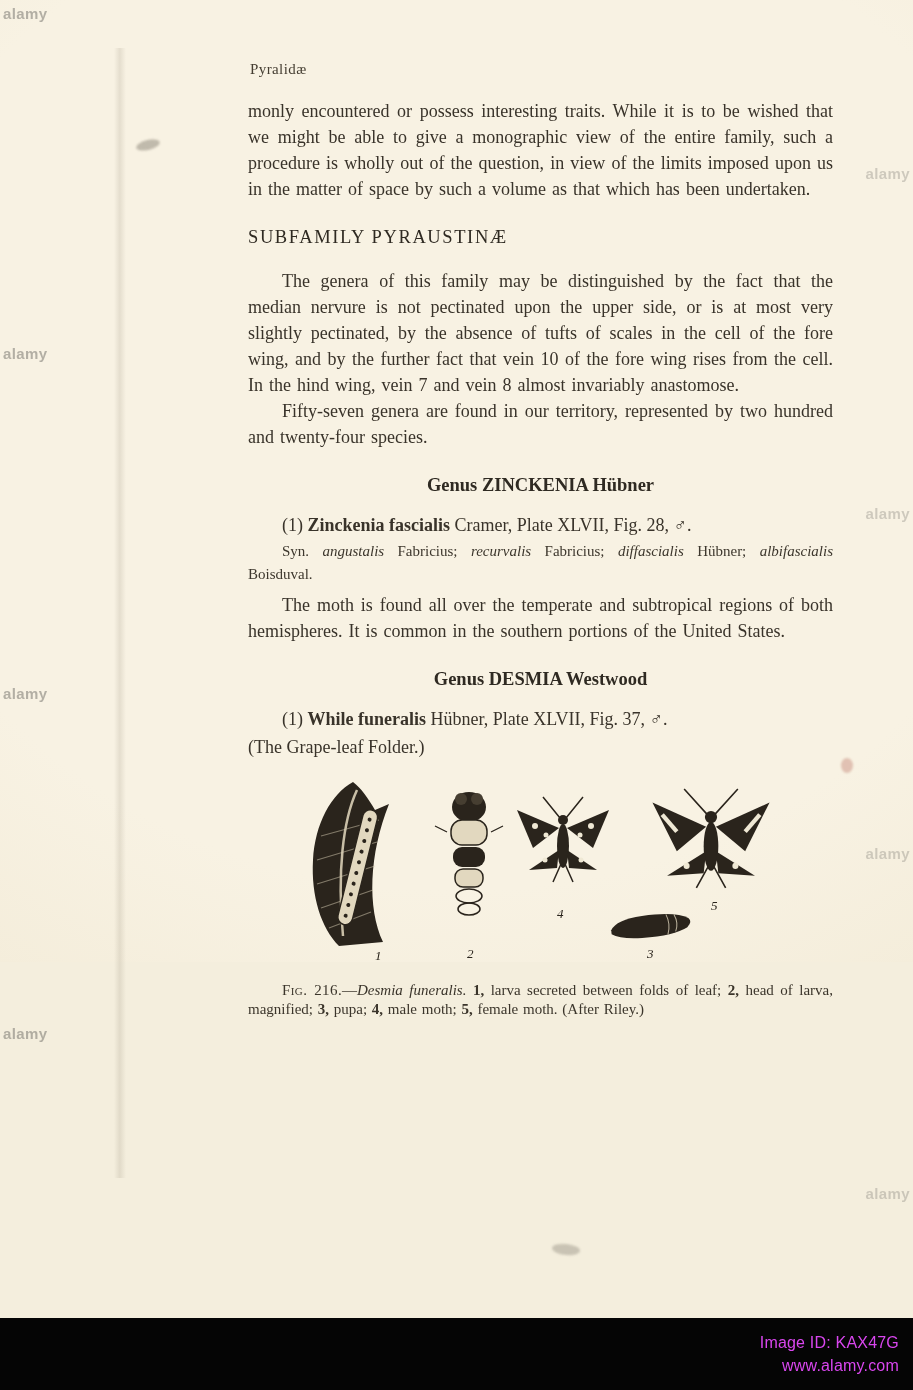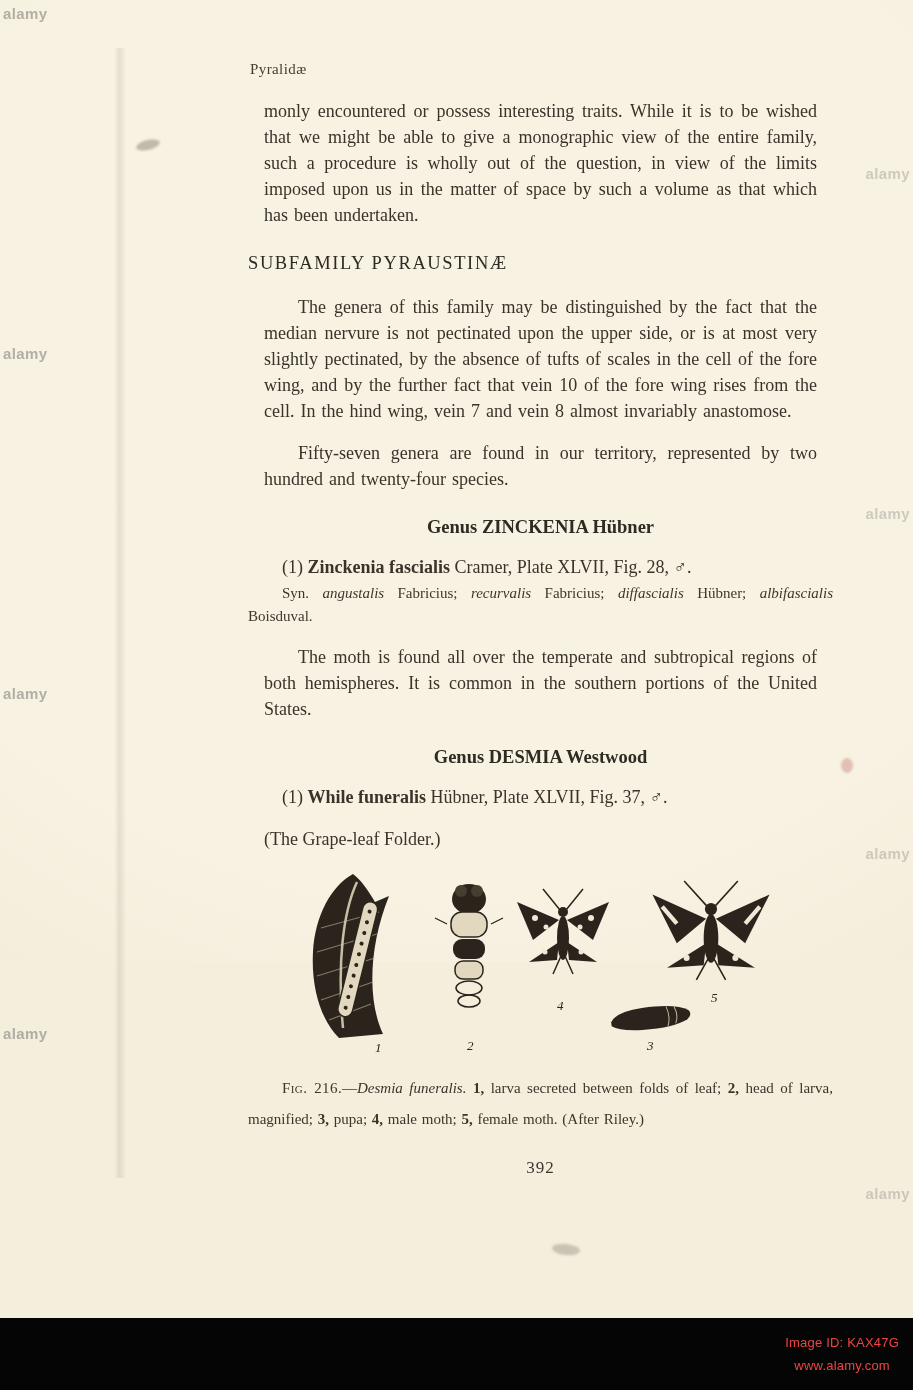--- a/index.html
+++ b/index.html
@@ -5,49 +5,49 @@
   html,body{margin:0;padding:0;background:#222;}
   .stage{position:relative;width:913px;height:1390px;overflow:hidden;background:#f4eedd;
          font-family:"Liberation Serif",serif;}
   .photo{position:absolute;left:0;top:0;right:0;height:962px;
          background:radial-gradient(130% 105% at 50% 40%, #f8f2e3 50%, #f1e9d4 85%, #eae1ca 100%);}
   .page-edge{position:absolute;left:114px;top:48px;height:1130px;width:12px;
          background:linear-gradient(90deg, rgba(0,0,0,0) 0%, rgba(90,78,55,.12) 48%, rgba(0,0,0,0) 100%);}
   .content{position:absolute;left:248px;top:56px;width:585px;color:#39332a;
            font-size:18px;line-height:26px;}
   .run-head{font-size:15px;letter-spacing:.4px;margin:0 0 16px 2px;color:#443d31;}
-  p{margin:16px;}
+  p{margin:0;}
   .j{text-align:justify;word-spacing:1.5px;}
   .ind{text-indent:34px;}
   .h-sub{text-align:left;font-size:18.5px;letter-spacing:1.6px;font-weight:400;
          color:#2f2a22;margin:22px 0 18px;}
   .h-gen{text-align:center;font-size:18.5px;font-weight:700;color:#2f2a22;margin:22px 0 14px;}
   .species{margin:0 0 2px;}
   .bold{font-weight:700;}
   .it{font-style:italic;}
   .syn{font-size:15px;line-height:23px;text-indent:34px;text-align:justify;
        margin:2px 0 6px;color:#3d372d;}
   .fig-wrap{margin:16px 0 2px;text-align:center;}
-  .caption{font-size:15px;line-height:31px;text-align:justify;text-indent:34px;
+  .caption{font-size:15px;line-height:19px;text-align:justify;text-indent:34px;
            margin:8px 0 10px;color:#3b352b;word-spacing:1px;}
   .smallcaps{font-variant:small-caps;letter-spacing:.4px;}
   .pageno{text-align:center;font-size:17px;letter-spacing:1px;margin-top:20px;color:#3d372d;}
   .fig-num{font-style:italic;font-size:13px;fill:#2a241c;font-family:"Liberation Serif",serif;}
   .wm{position:absolute;font-family:"Liberation Sans",sans-serif;font-weight:700;
       font-size:15px;color:rgba(110,108,102,.5);letter-spacing:.4px;}
   .wm.r{right:3px;}
   .wm.l{left:3px;}
   .artifact{position:absolute;border-radius:50%;filter:blur(1.2px);}
   .a1{left:136px;top:140px;width:24px;height:10px;background:rgba(125,118,104,.45);transform:rotate(-14deg);}
   .a2{left:841px;top:758px;width:12px;height:15px;background:rgba(193,126,112,.42);}
   .a3{left:552px;top:1244px;width:28px;height:11px;background:rgba(132,126,113,.38);transform:rotate(6deg);}
   .footer{position:absolute;left:0;right:0;bottom:0;height:72px;background:#050505;
           display:flex;align-items:center;justify-content:flex-end;padding:0 14px;box-sizing:border-box;
           font-family:"Liberation Sans",sans-serif;}
-  .footer .lines{text-align:center;color:#ef4444;font-size:13px;line-height:23px;letter-spacing:.2px;}
+  .footer .lines{text-align:right;color:#d946ef;font-size:16px;line-height:23px;letter-spacing:.2px;}
 </style>
 </head>
 <body>
 
 <div class="stage">
 
   <div class="photo">
     <div class="page-edge"></div>
 
     <span class="wm l" style="top:5px">alamy</span>
@@ -163,21 +163,20 @@
           <text class="fig-num" x="176" y="182">2</text>
           <text class="fig-num" x="266" y="142">4</text>
           <text class="fig-num" x="356" y="182">3</text>
           <text class="fig-num" x="420" y="134">5</text>
         </svg>
       </div>
 
       <p class="caption"><span class="smallcaps">Fig. 216.</span><span>—</span><span class="it">Desmia funeralis.</span><span> </span><span class="bold">1,</span><span> larva secreted between folds of leaf; </span><span class="bold">2,</span><span> head of larva, magnified; </span><span class="bold">3,</span><span> pupa; </span><span class="bold">4,</span><span> male moth; </span><span class="bold">5,</span><span> female moth. (After Riley.)</span></p>
 
 
-      <div class="pageno">392</div>
     </div>
   </div>
 
   <div class="footer">
     <div class="lines">
       <div>Image ID: KAX47G</div>
       <div>www.alamy.com</div>
     </div>
   </div>
 

